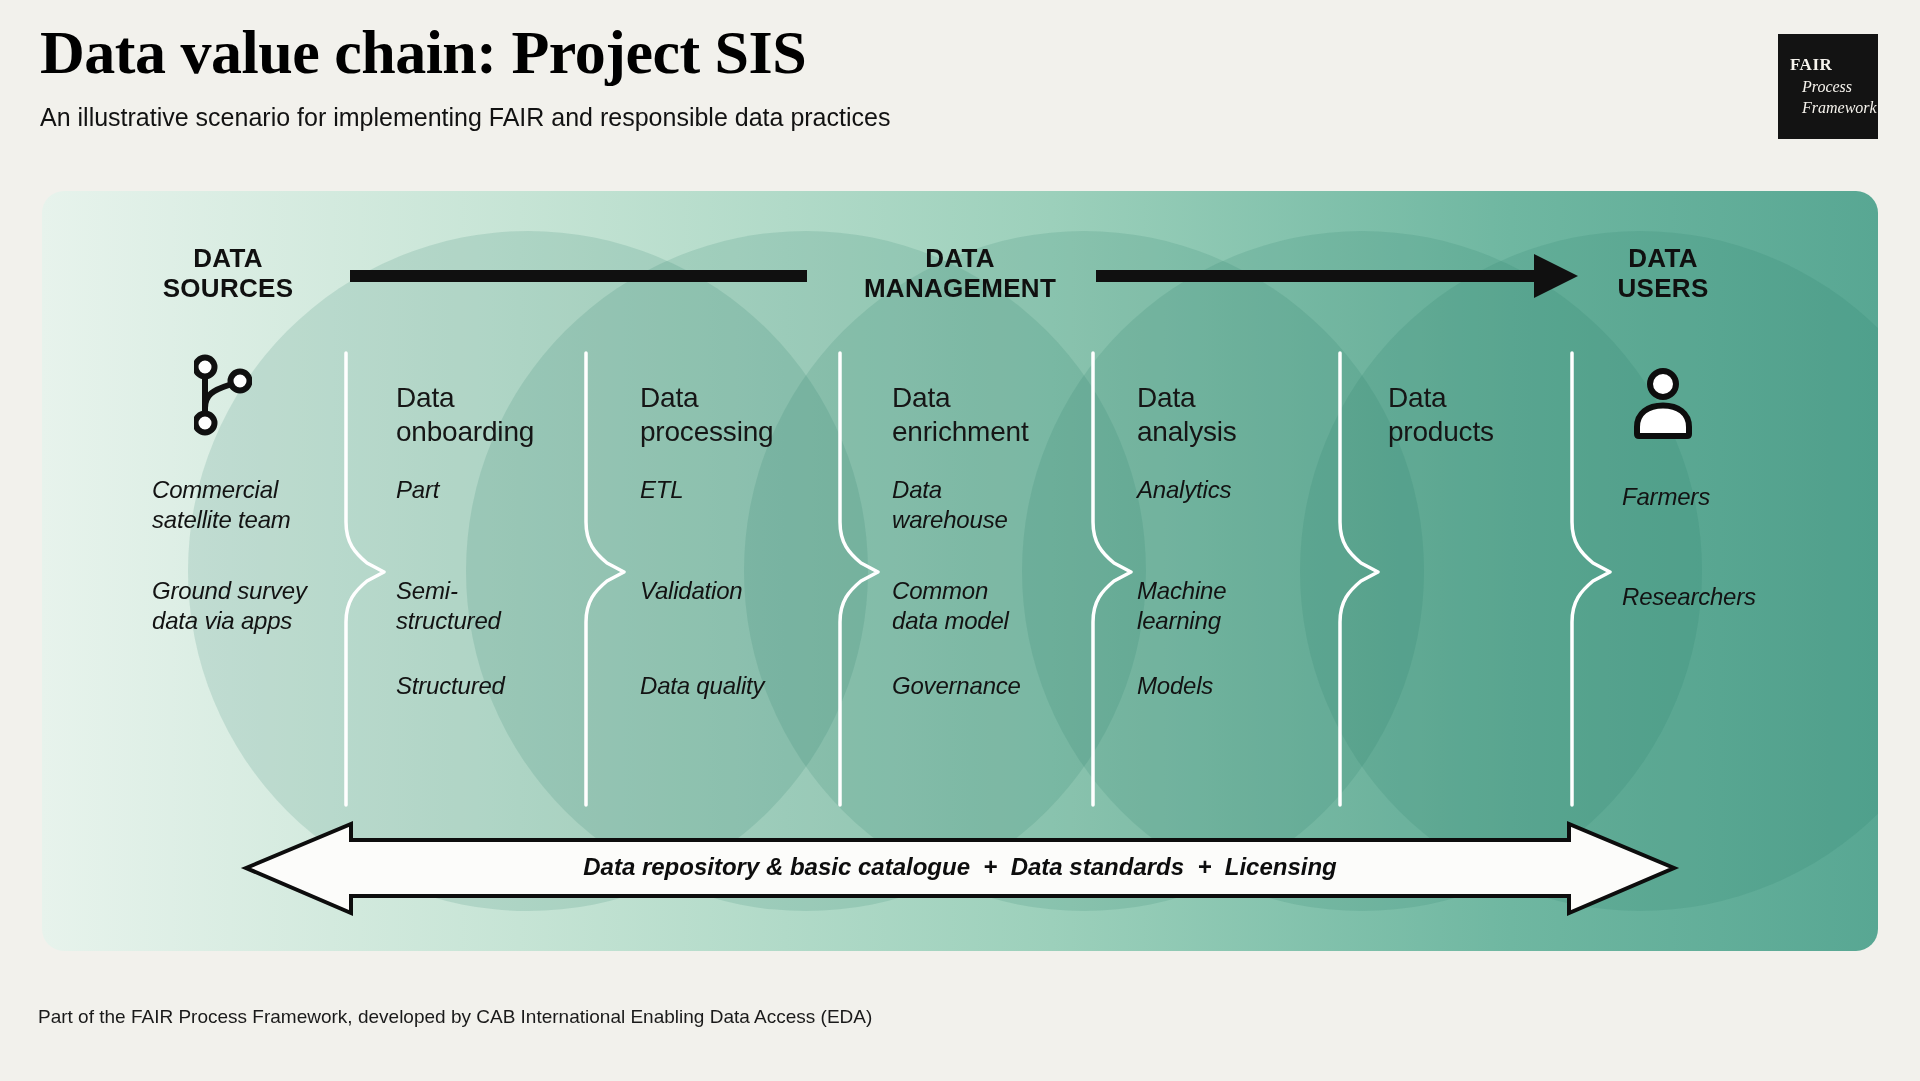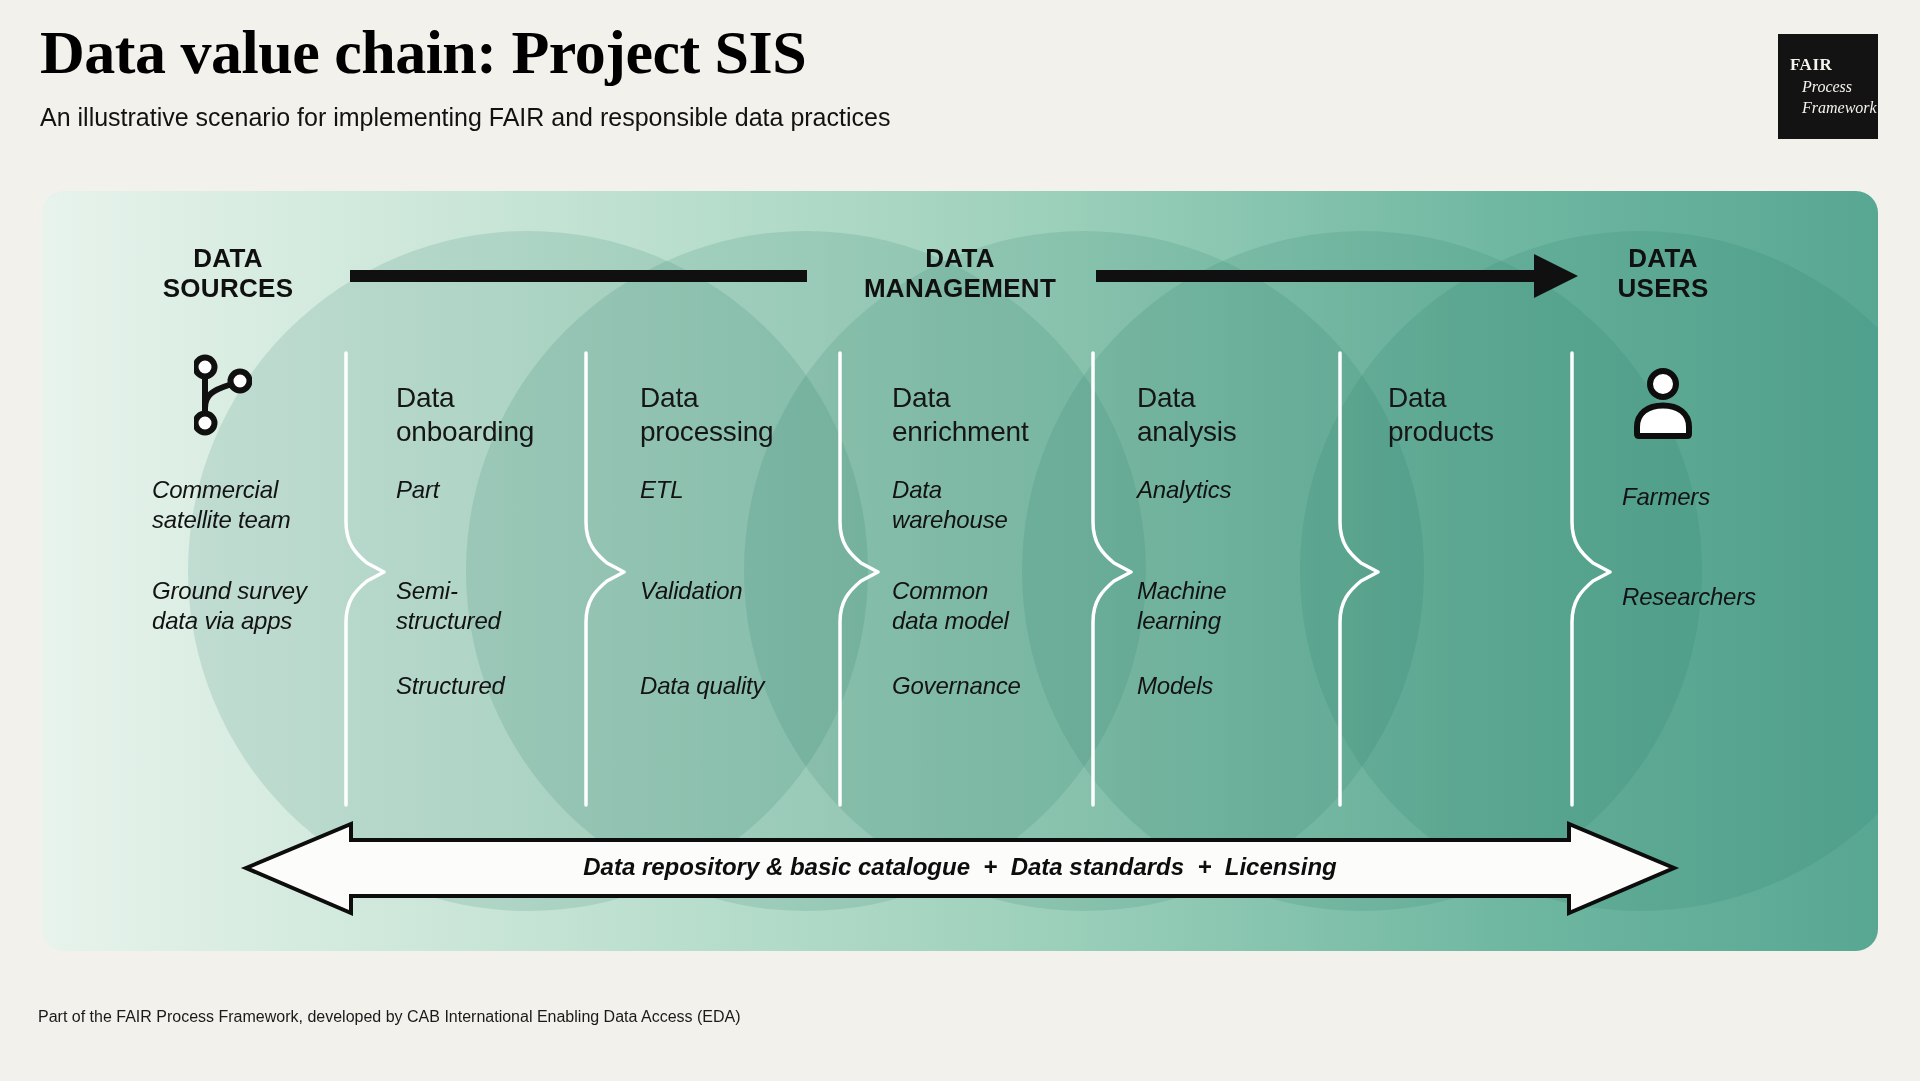--- a/index.html
+++ b/index.html
@@ -64,21 +64,21 @@
     white-space:pre-line; width:250px; letter-spacing:-0.2px;
   }
   .icon-box { position:absolute; }
   .banner-text {
     position:absolute; left:42px; top:853px; width:1836px;
     text-align:center; font-size:24px; font-weight:bold; font-style:italic;
     color:#0d0d0d; white-space:pre;
   }
   .footer {
     position:absolute; left:38px; top:1004px;
-    font-size:16px; line-height:26px; color:#1a1a1a;
+    font-size:19px; line-height:26px; color:#1a1a1a;
   }
 </style>
 </head>
 <body>
 
 <div class="canvas">
 
   <div class="page-title">Data value chain: Project SIS</div>
   <div class="page-subtitle">An illustrative scenario for implementing FAIR and responsible data practices</div>
 

